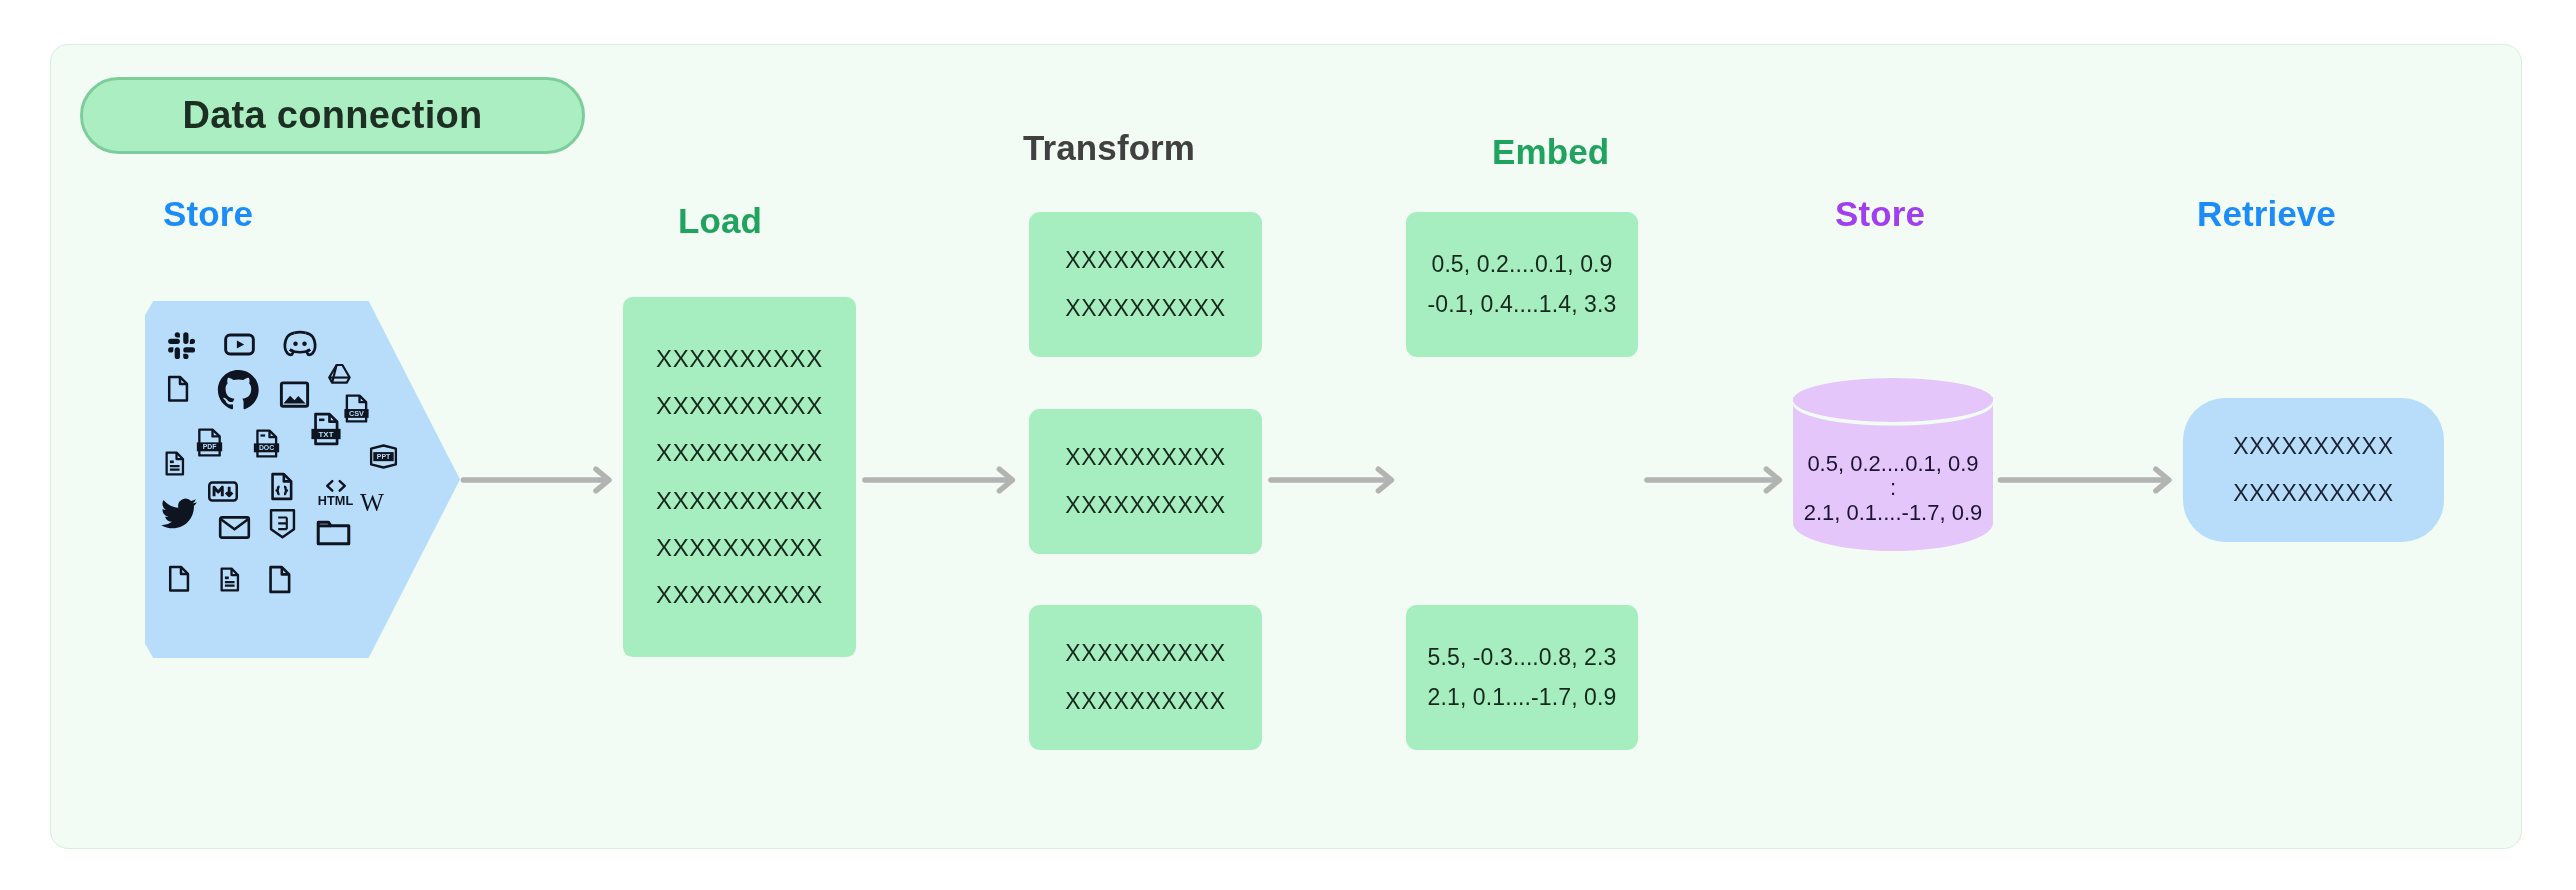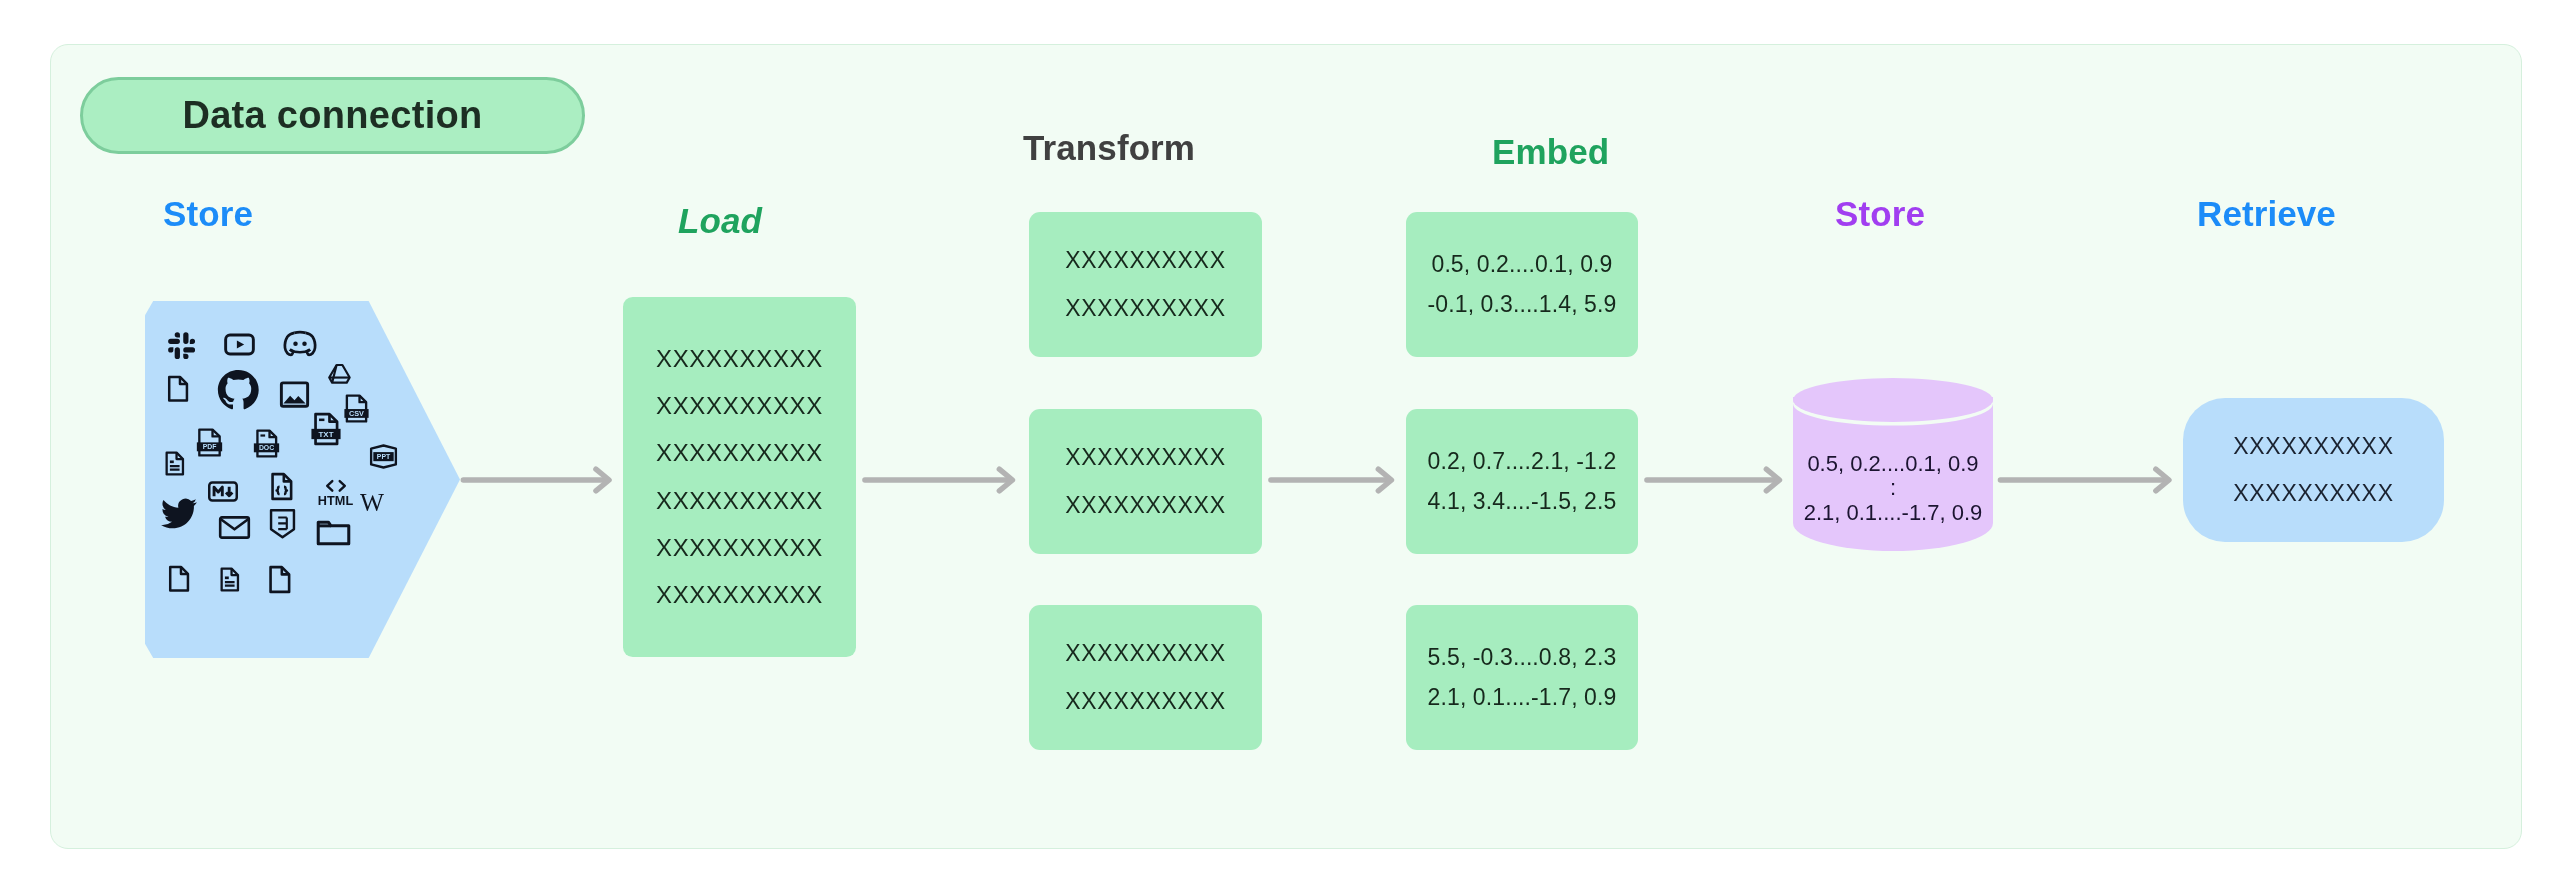--- a/index.html
+++ b/index.html
@@ -59,21 +59,21 @@
 
   
   .stage-heading {
     position: absolute;
     font-size: 35px;
     font-weight: bold;
     white-space: nowrap;
     letter-spacing: 0.1px;
   }
   #head-source   { left: 163px;  top: 194px; color: #1c8cf8; }
-  #head-load     { left: 678px; top: 201px; color: #1fa35e; font-style: italic; }
+  #head-load     { left: 678px; top: 201px; color: #1fa35e; }
   #head-transform{ left: 1023px; top: 128px; color: #404040; }
   #head-embed    { left: 1492px; top: 132px; color: #1fa35e; }
   #head-store    { left: 1835px; top: 194px; color: #a13ef0; }
   #head-retrieve { left: 2197px; top: 194px; color: #1c8cf8; }
 
   
   #source-shape {
     position: absolute;
     left: 145px;
     top: 301px;
@@ -495,25 +495,21 @@
     <div class="line">XXXXXXXXXX</div>
     <div class="line">XXXXXXXXXX</div>
   </div>
   <div class="card transform-box" id="transform-box-2">
     <div class="line">XXXXXXXXXX</div>
     <div class="line">XXXXXXXXXX</div>
   </div>
 
   <div class="card embed-box" id="embed-box-0">
     <div class="line">0.5, 0.2....0.1, 0.9</div>
-    <div class="line">-0.1, 0.3....1.4, 5.9</div>
-  </div>
-  <div class="card embed-box" id="embed-box-1">
-    <div class="line">0.2, 0.7....2.1, -1.2</div>
-    <div class="line">4.1, 3.4....-1.5, 2.5</div>
+    <div class="line">-0.1, 0.4....1.4, 3.3</div>
   </div>
   <div class="card embed-box" id="embed-box-2">
     <div class="line">5.5, -0.3....0.8, 2.3</div>
     <div class="line">2.1, 0.1....-1.7, 0.9</div>
   </div>
 
   <div id="store-cyl">
     <div class="body"></div>
     <div class="top-ellipse"></div>
     <div class="cyl-text">

